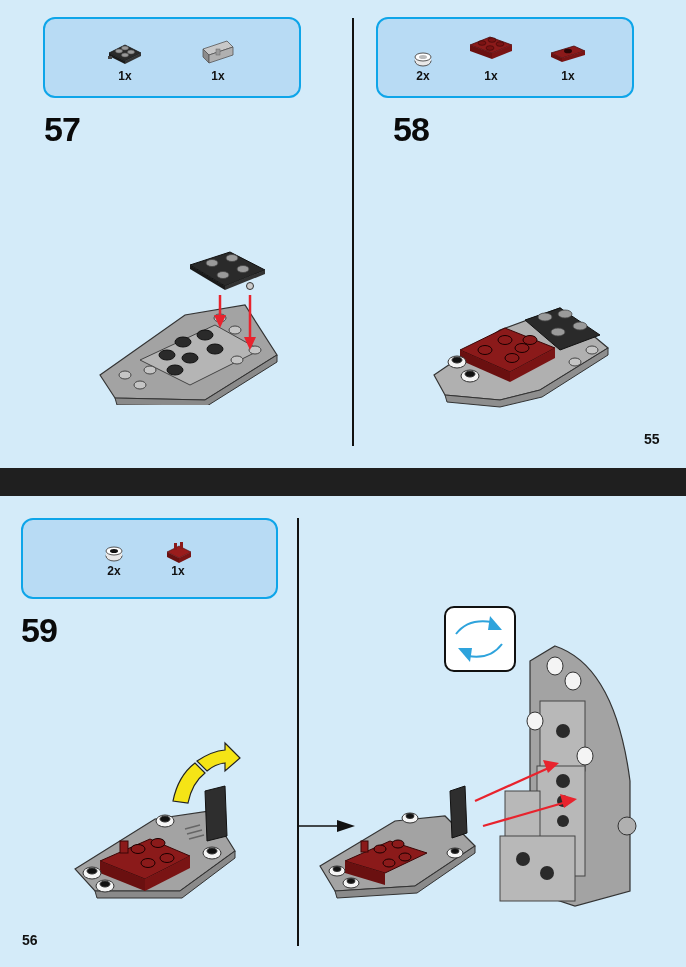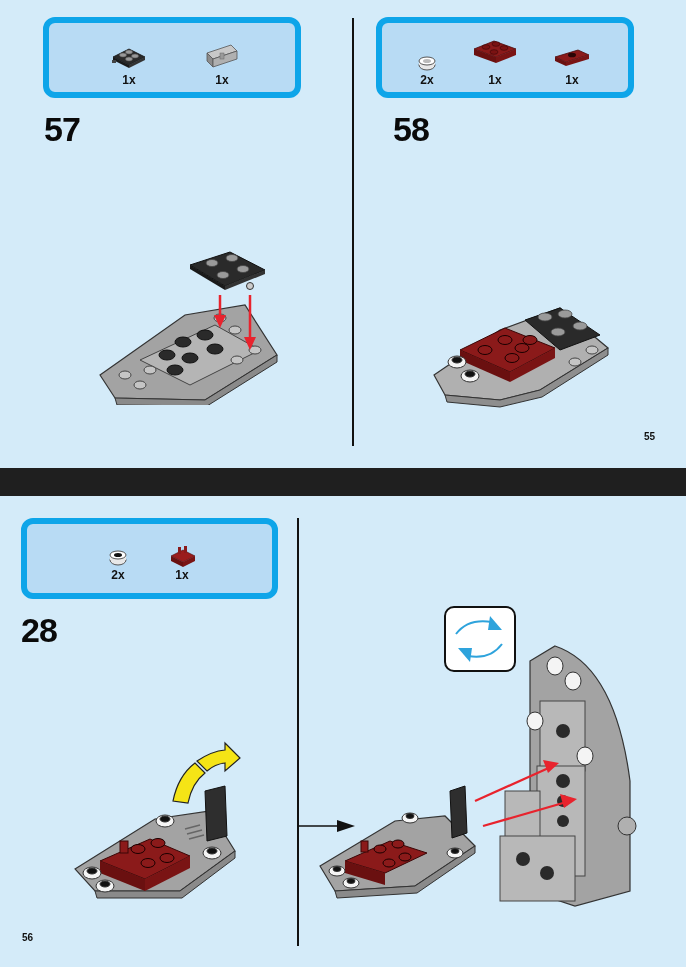--- a/index.html
+++ b/index.html
@@ -1,26 +1,26 @@
 <!DOCTYPE html>
 <html><head>
 <meta charset="utf-8">
 <style>
   html, body { margin:0; padding:0; }
   body { width:686px; height:967px; background:#d4ebf9; position:relative; overflow:hidden; font-family:"Liberation Sans", sans-serif; }
   .page { position:absolute; left:0; width:686px; background:#d4ebf9; }
   .page-top { top:0; height:468px; }
   .page-bottom { top:496px; height:471px; }
   .band { position:absolute; left:0; top:468px; width:686px; height:28px; background:#1f1f1f; }
-  .parts-box { position:absolute; background:#b8dbf4; border:6px solid #0ea5e9; border-radius:12px; box-sizing:border-box; }
+  .parts-box { position:absolute; background:#b8dbf4; border:2px solid #0ea5e9; border-radius:12px; box-sizing:border-box; }
   .part { position:absolute; text-align:center; }
   .qty { font-weight:bold; font-size:12px; color:#111; position:absolute; left:0; width:100%; text-align:center; }
   .step-num { position:absolute; font-weight:bold; font-size:34px; color:#0a0a0a; letter-spacing:-1px; }
   .divider { position:absolute; width:2px; background:#111; }
-  .page-num { position:absolute; font-weight:bold; font-size:10px; color:#111; }
+  .page-num { position:absolute; font-weight:bold; font-size:14px; color:#111; }
   .rotate-box { position:absolute; width:72px; height:66px; background:#fff; border:2px solid #111; border-radius:10px; box-sizing:border-box; }
   svg { display:block; }
 </style>
 </head>
 <body>
 
 <div class="page page-top">
 
   <div class="parts-box" style="left:43px;top:17px;width:258px;height:81px;">
     <div class="part" style="left:60px;top:20px;width:40px;height:50px;">
@@ -188,21 +188,21 @@
         <polygon points="4,12 16,6 28,12 16,18" fill="#9a1c1c" stroke="#4a0a0a" stroke-width="0.6"></polygon>
         <polygon points="4,12 16,18 16,23 4,17" fill="#6a1010"></polygon>
         <polygon points="28,12 16,18 16,23 28,17" fill="#7a1414"></polygon>
         <rect x="11" y="3" width="3" height="7" fill="#8b1a1a"></rect>
         <rect x="17" y="2" width="3" height="7" fill="#8b1a1a"></rect>
       </svg>
       <div class="qty" style="top:24px;">1x</div>
     </div>
   </div>
 
-  <div class="step-num" style="left:21px;top:115px;">28</div>
+  <div class="step-num" style="left:21px;top:115px;">59</div>
 
   <svg style="position:absolute;left:70px;top:245px;" width="180" height="160" viewBox="0 0 180 160">
 
     <g fill="#f5e416" stroke="#222" stroke-width="1.2">
       <path d="M103,60 Q108,35 125,22 L135,32 Q122,42 118,62 Z"></path>
       <path d="M127,20 Q142,10 155,9 L155,2 L170,17 L155,30 L155,22 Q145,23 137,30 Z"></path>
     </g>
 
     <polygon points="5,128 85,78 140,70 165,110 110,150 25,150" fill="#a3a3a3" stroke="#333" stroke-width="1.2"></polygon>
     <polygon points="25,150 110,150 165,110 165,117 112,157 27,157" fill="#8a8a8a" stroke="#333"></polygon>

